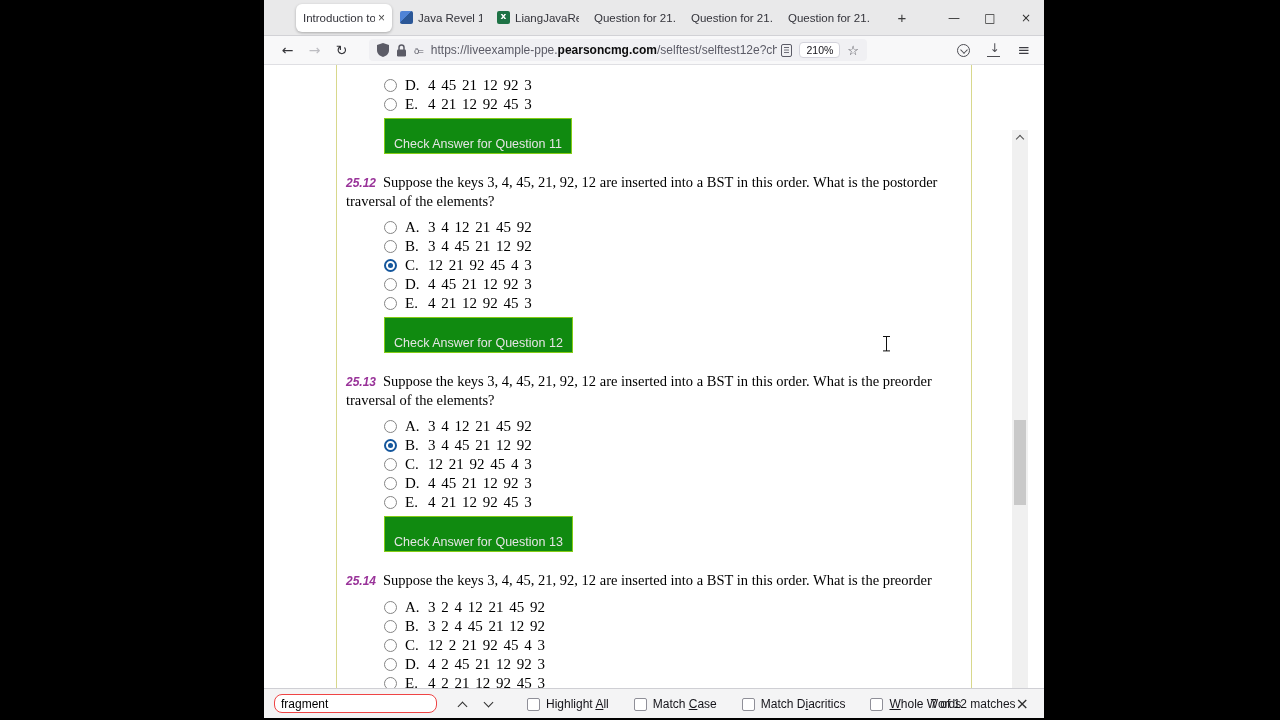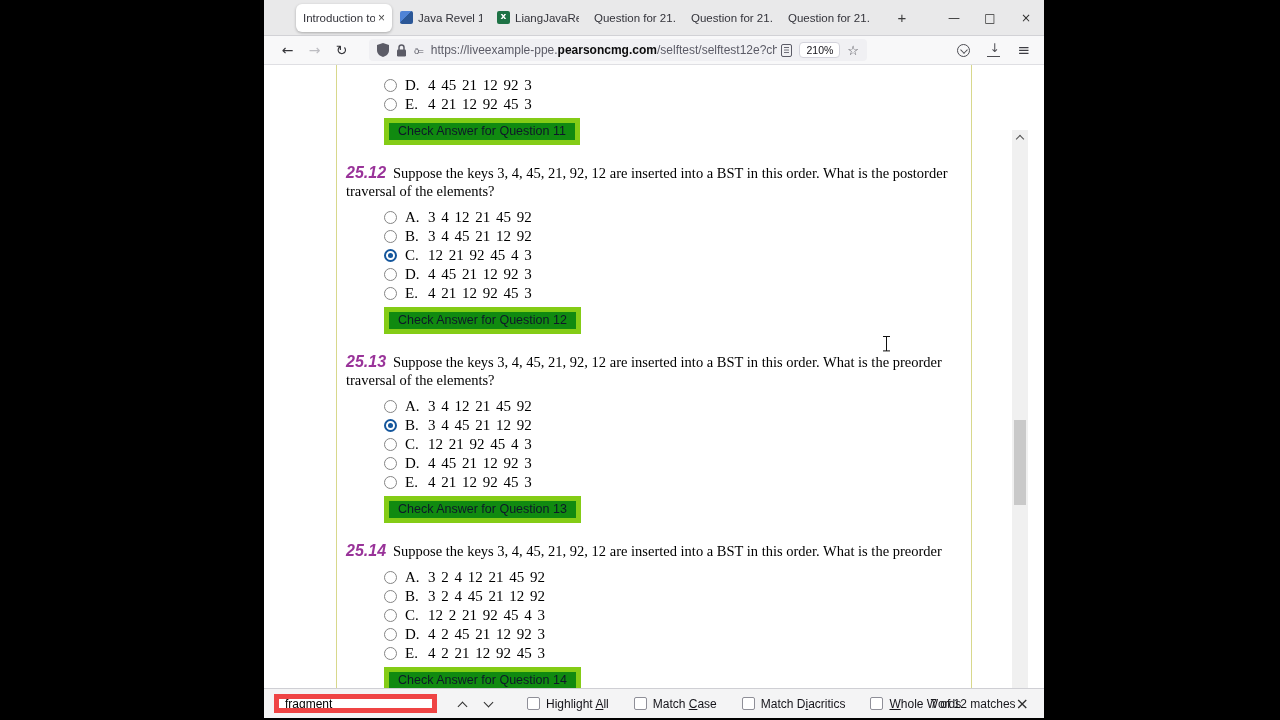--- a/index.html
+++ b/index.html
@@ -59,60 +59,60 @@
   .content { position:absolute; left:0; top:65px; width:764px; height:623px; background:#fff;
              overflow:hidden; font-family:"Liberation Serif", serif; color:#000; }
   .vline { position:absolute; top:0; bottom:0; width:1px; background:#d8d88c; }
   .vline.left { left:72px; } .vline.right { left:707px; }
   .col { position:absolute; left:82px; top:3px; width:625px; }
   .qblock { margin-top:19px; }
   .qblock.partial { margin-top:0; }
   .qheading { font-size:14.5px; line-height:18px; padding-left:32px; text-indent:-32px; white-space:nowrap; }
   .qline2 { white-space:nowrap; }
   .qnum { font-family:"Liberation Sans",sans-serif; font-style:italic; font-weight:bold;
-          color:#993399; font-size:16px; padding-right:7px; }
+          color:#993399; font-size:12px; padding-right:7px; }
   .options { margin-top:8px; }
   .option-row { display:flex; align-items:center; height:19px; margin-left:38px; font-size:15px; }
   .radio { width:13px; height:13px; border:1px solid #858585; border-radius:50%; background:#fff;
            margin-right:8px; flex:none; position:relative; }
   .radio.selected { border:2px solid #14569c; }
   .radio.selected::after { content:""; position:absolute; left:2px; top:2px; width:5px; height:5px;
            border-radius:50%; background:#14569c; }
   .opt-letter { width:23px; flex:none; }
   .opt-value { word-spacing:2px; white-space:nowrap; }
-  .check-btn { margin-left:38px; margin-top:4px; display:block; background:#108a10; color:#0f172a;
-           border:5px solid #84cc16; font-size:12.5px; font-family:"Liberation Sans",sans-serif;
-           padding:1px 9px 2px; }
+  .check-btn { margin-left:38px; margin-top:4px; display:block; background:#108a10; color:#e5e5e5;
+           border:1px solid #84cc16; font-size:12.5px; font-family:"Liberation Sans",sans-serif;
+           padding:18px 9px 2px; }
 
   
   .scrollbar { position:absolute; right:0; top:65px; width:16px; height:623px; background:#f0f0f0; }
   .sb-btn { position:absolute; left:0; width:16px; height:15px; }
   .sb-btn .chev { position:absolute; left:5px; width:6px; height:6px;
            border-right:1.5px solid #505050; border-bottom:1.5px solid #505050; }
   .sb-up .chev { top:6px; transform:rotate(-135deg); }
   .sb-thumb { position:absolute; left:2px; top:290px; width:12px; height:85px; background:#c9c9c9; }
 
   
   .ibeam { position:absolute; left:618px; top:336px; width:9px; height:16px; pointer-events:none; }
   .ibeam::before { content:""; position:absolute; left:4px; top:1px; width:1.4px; height:14px; background:#111; }
   .ibeam::after { content:""; position:absolute; left:1px; top:0; width:7px; height:1.4px; background:#111;
            box-shadow:0 14.4px 0 #111; }
 
   
   .findbar { position:absolute; left:0; top:688px; width:780px; height:30px; background:#f4f4f5;
              border-top:1px solid #cfcfd4; display:flex; align-items:center; padding-left:10px;
              font-size:12px; color:#15141a; }
-  .find-input { width:163px; height:19px; border:5px solid #ef4444; border-radius:0; font-size:12px;
+  .find-input { width:163px; height:19px; border:1px solid #ef4444; border-radius:8px; font-size:12px;
              padding:0 6px; font-family:"Liberation Sans",sans-serif; background:#fff; flex:none; }
   .find-nav { width:26px; height:20px; position:relative; flex:none; }
   .find-nav .chev { position:absolute; left:9px; width:7px; height:7px;
              border-right:1.6px solid #2f2f2f; border-bottom:1.6px solid #2f2f2f; }
   .find-prev { margin-left:13px; } .find-prev .chev { top:9px; transform:rotate(-135deg); }
   .find-next .chev { top:5px; transform:rotate(45deg); }
-  .cb-group { display:flex; align-items:flex-start; margin-left:25px; flex:none; }
+  .cb-group { display:flex; align-items:flex-end; margin-left:25px; flex:none; }
   .cb-box { width:13px; height:13px; border:1px solid #8f8f98; border-radius:2px; background:#fff;
              margin-right:6px; flex:none; }
   .cb-key { text-decoration:underline; }
   .matches { margin-left:18px; color:#1a1a1e; flex:none; }
   .find-close { margin-left:auto; margin-right:15px; font-size:16px; color:#2f2f2f;
              font-family:"DejaVu Sans",sans-serif; }
 </style>
 </head>
 <body>
 

